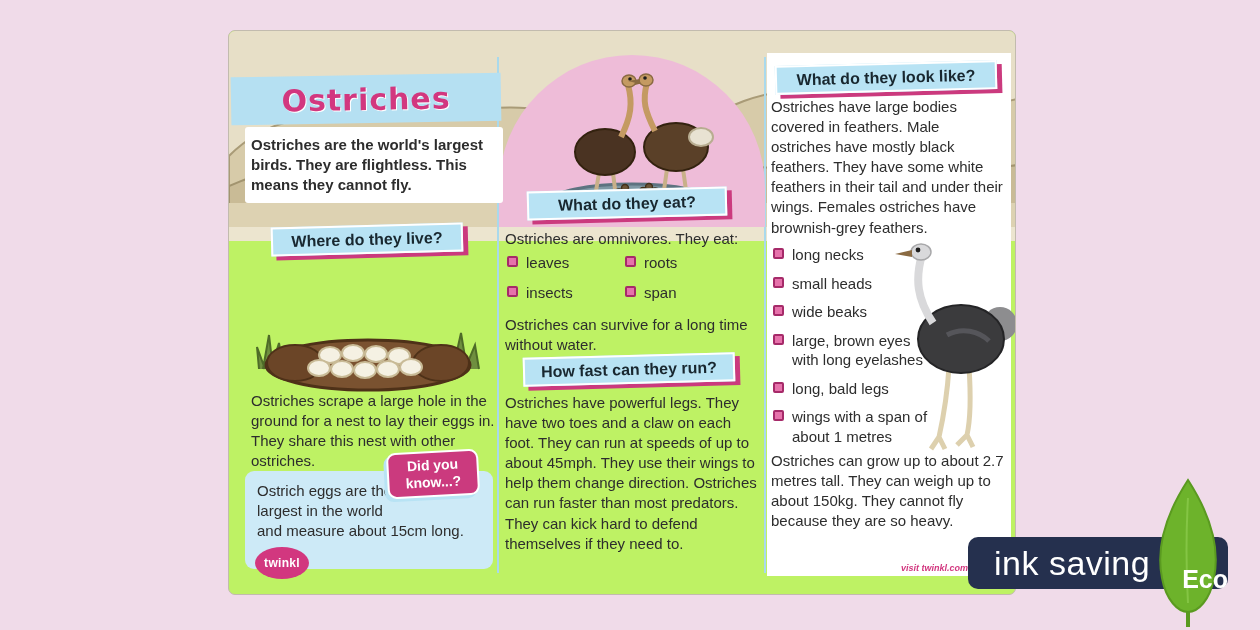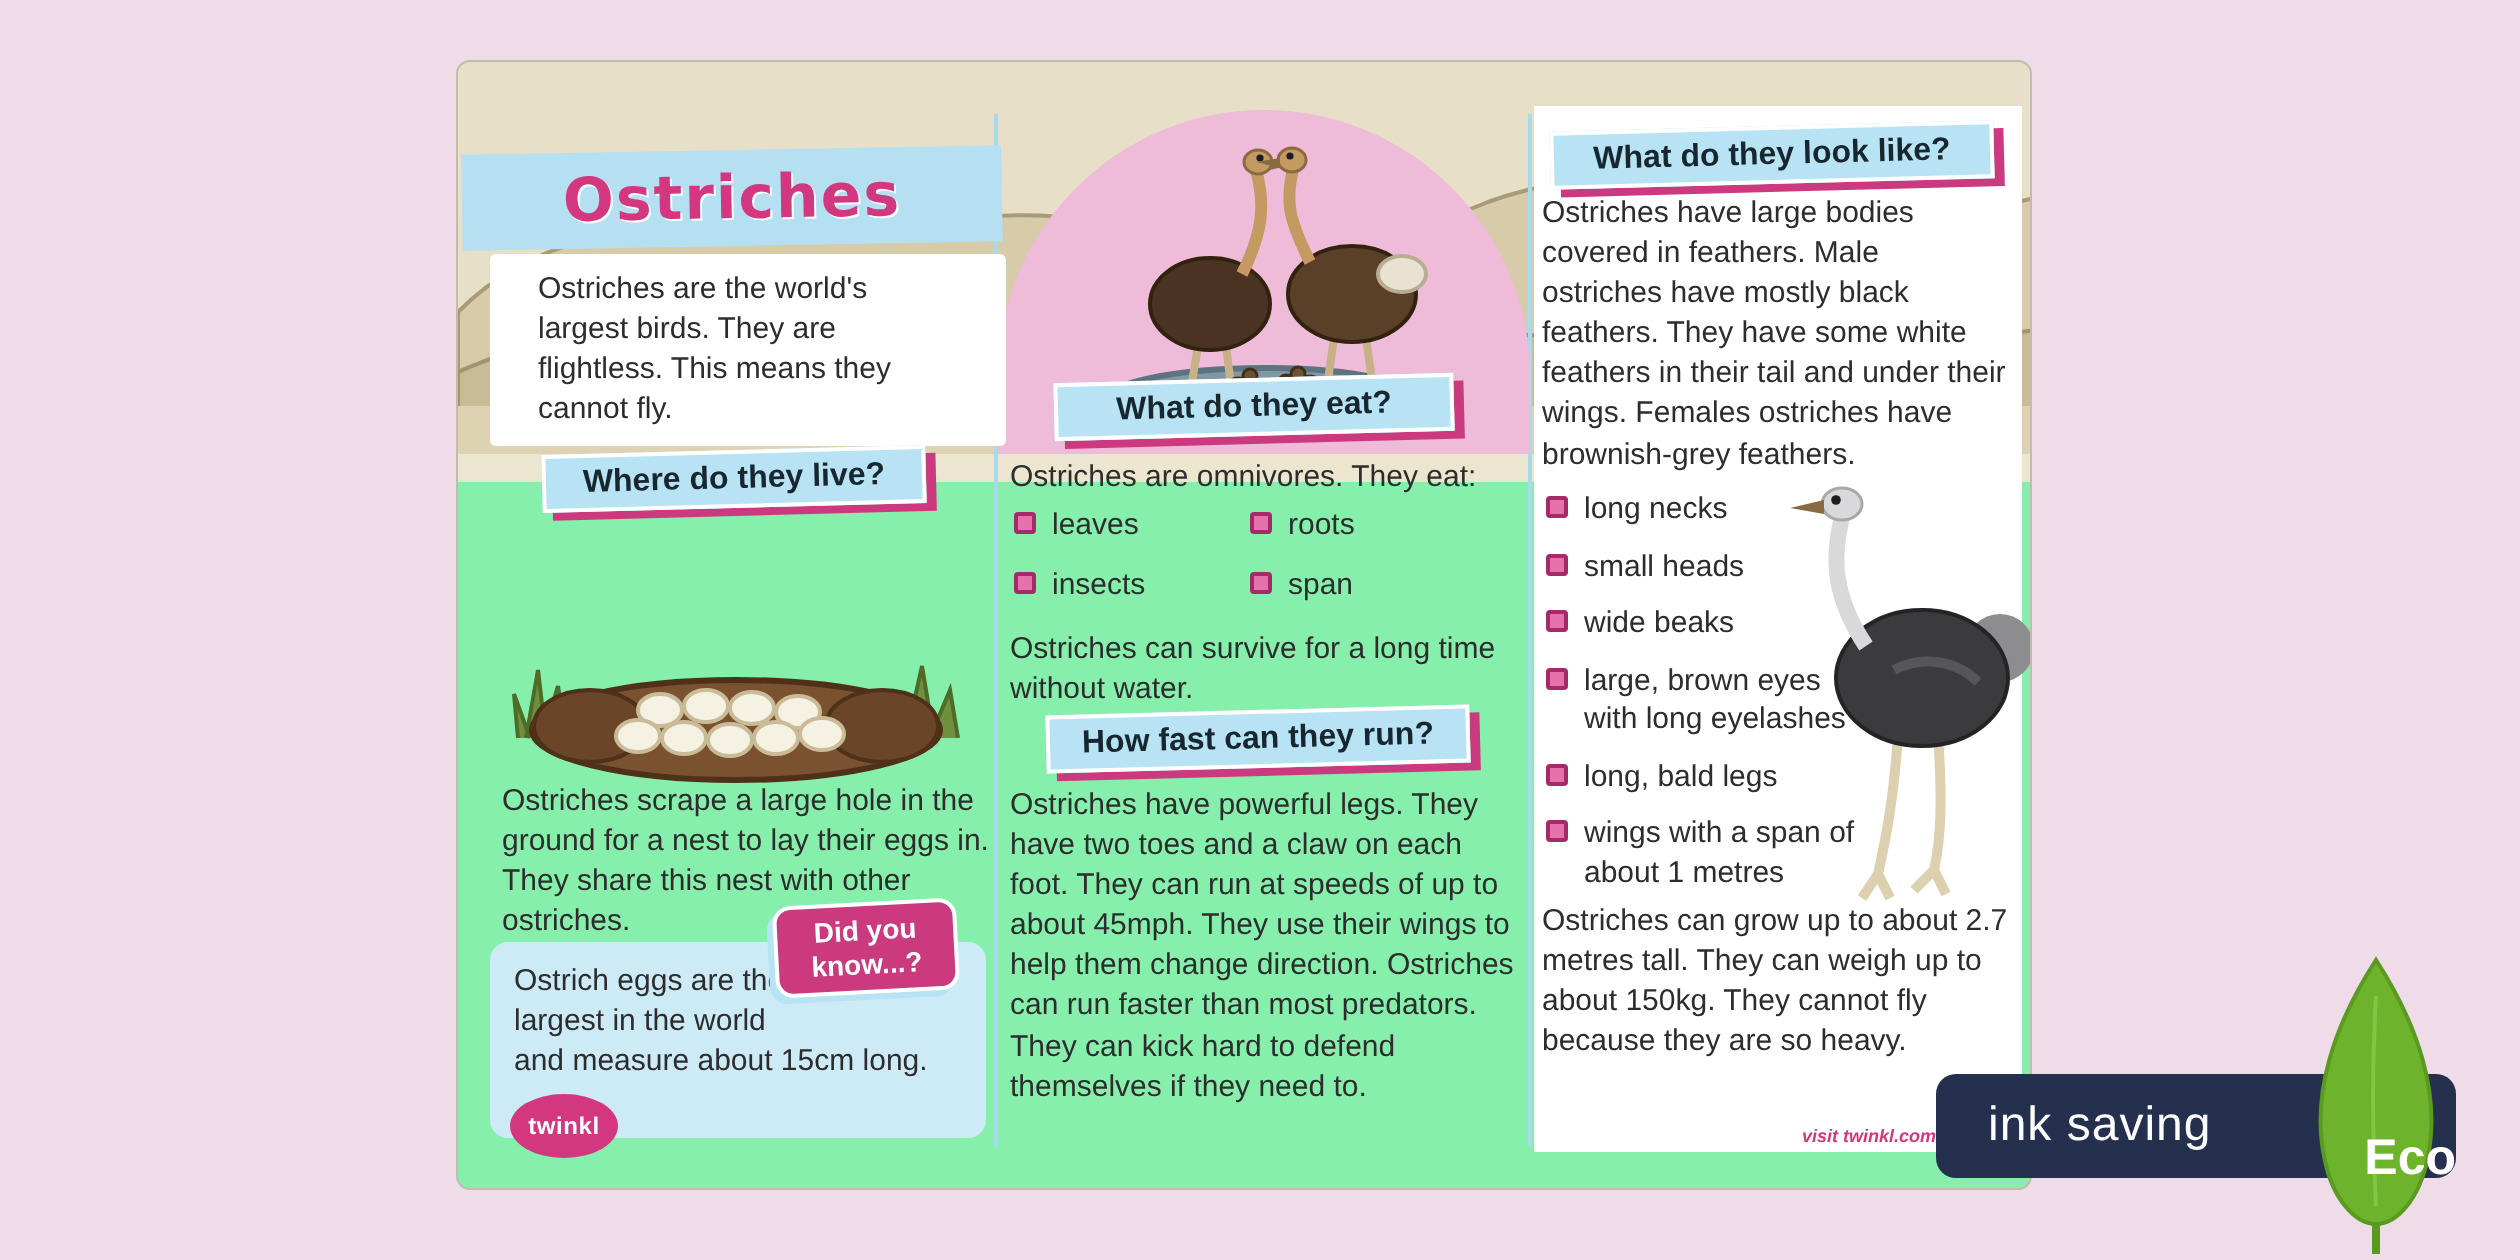--- a/index.html
+++ b/index.html
@@ -1,37 +1,37 @@
 <!DOCTYPE html>
 <html><head>
 <meta charset="utf-8">
 <style>
   * { margin:0; padding:0; box-sizing:border-box; }
   html,body { width:1260px; height:630px; overflow:hidden; }
   body { background:#f0dbe9; font-family:"Liberation Sans", sans-serif; position:relative; }
   #stage { position:absolute; left:0; top:0; width:1260px; height:630px; }
 
   .page { position:absolute; left:228px; top:30px; width:788px; height:565px;
-          background:#86efac; border:1px solid #c2bbae; border-radius:7px; overflow:hidden; }
+          background:#bef264; border:1px solid #c2bbae; border-radius:7px; overflow:hidden; }
 
   .desert { position:absolute; left:0; top:0; width:788px; height:210px; }
 
   .divider { position:absolute; top:26px; height:516px; width:2px; background:#a9d9ec; z-index:1; }
   .div-a { left:268px; } .div-b { left:535px; } .div-c { left:779px; }
 
   .title-banner { position:absolute; left:2px; top:44px; width:270px; height:48px;
                   background:#b5e0f2; display:flex; align-items:center; justify-content:center;
                   transform:rotate(-1deg); z-index:2; }
   .title-banner span { color:#d2377f; font-size:30px; font-weight:bold; letter-spacing:1px;
                        font-family:"DejaVu Sans", sans-serif; text-shadow:1px 1px 0 #fff; }
 
   .body-text { color:#2d2d2d; font-size:15px; line-height:1.34; position:absolute; z-index:2; }
 
   .intro-box { position:absolute; left:16px; top:96px; width:258px; background:#ffffff;
-               padding:8px 24px; z-index:2; border-radius:3px; }
+               padding:8px 6px; z-index:2; border-radius:3px;font-weight:bold; }
   .intro-box p { color:#2d2d2d; font-size:15px; line-height:1.34; }
 
   .heading { position:absolute; background:#b8e3f4; border:2px solid #ffffff;
              box-shadow:5px 4px 0 #cb3a7e; display:flex; align-items:center; justify-content:center;
              transform:rotate(-1.5deg); z-index:3; }
   .heading span { color:#18272f; font-size:16px; font-weight:bold; }
 
   .nest-wrap { position:absolute; left:26px; top:282px; width:226px; height:80px; z-index:2; }
 
   .dyk-badge { position:absolute; left:158px; top:420px; width:92px; height:46px;
@@ -60,21 +60,21 @@
                flex-direction:column; gap:9px; z-index:2;justify-content:flex-end; }
   .ostrich-wrap { position:absolute; left:658px; top:208px; width:135px; height:238px; z-index:2; }
 
   .logo { position:absolute; left:26px; top:516px; width:54px; height:32px; background:#d2377f;
           border-radius:50%; display:flex; align-items:center; justify-content:center; z-index:3; }
   .logo span { color:#ffffff; font-size:12px; font-weight:bold; letter-spacing:.3px; }
   .visit { position:absolute; left:672px; top:532px; color:#d2377f; font-size:9px; font-weight:bold; z-index:3;font-style:italic; }
 
   .eco-badge { position:absolute; left:968px; top:537px; width:260px; height:52px;
                background:#25304e; border-radius:10px; display:flex; align-items:center; z-index:5; }
-  .eco-badge .ink { color:#ffffff; font-size:24px; padding-left:26px; letter-spacing:.5px; }
+  .eco-badge .ink { color:#ffffff; font-size:34px; padding-left:26px; letter-spacing:.5px; }
   .leaf-wrap { position:absolute; left:1148px; top:478px; width:80px; height:150px; z-index:6; }
   .leaf-text { position:absolute; left:1148px; top:565px; width:80px; text-align:right;
                color:#ffffff; font-size:25px; font-weight:bold; z-index:7; }
 </style>
 </head>
 <body>
 
 <div id="stage">
 
   <div class="page">

